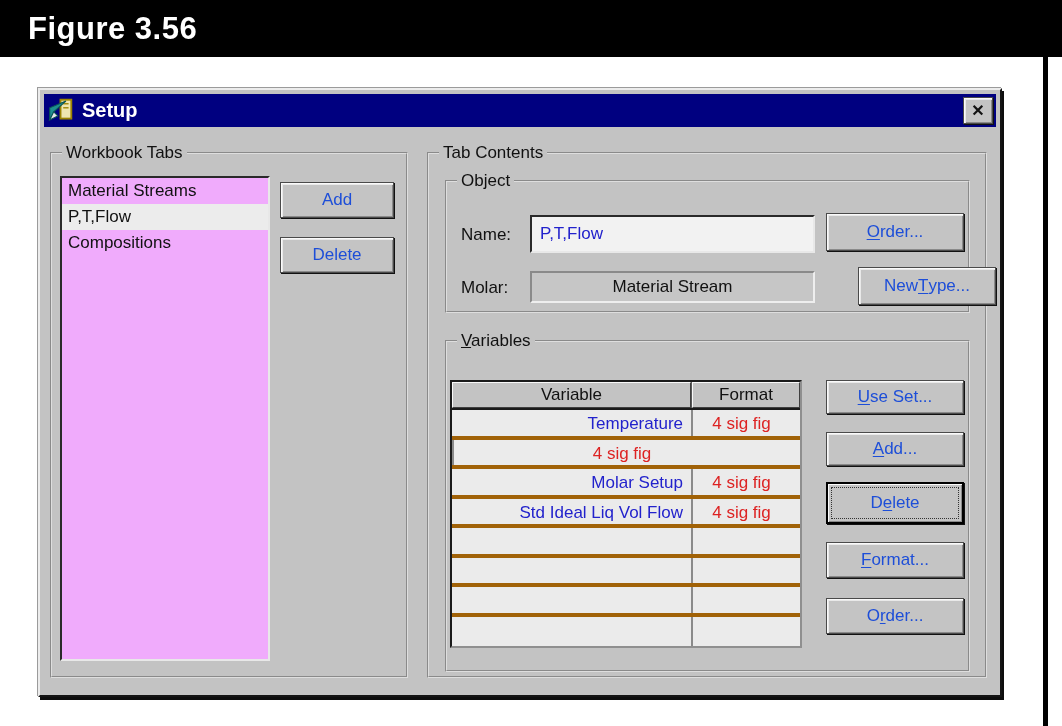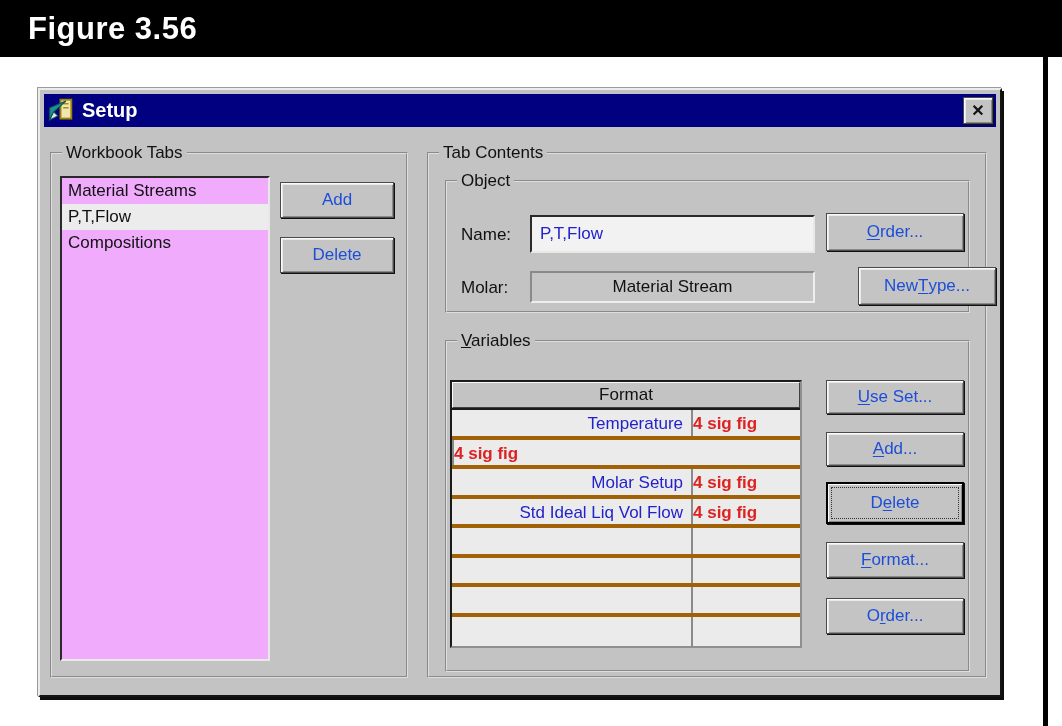--- a/index.html
+++ b/index.html
@@ -69,22 +69,22 @@
   .tbl-header { display: flex; height: 28px; background: #5a5a5a; gap: 1px;
     border-bottom: 2px solid #1a1a1a; }
   .hcell { background: #c3c3c3; border: 1px solid;
     border-color: #f8f8f8 #404040 #404040 #f8f8f8;
     display: flex; align-items: center; justify-content: center; color: #111; }
   .hcell.var { width: 239px; } .hcell.fmt { flex: 1; }
   .trow { display: flex; height: 29.5px; border-bottom: 4px solid #a16207; }
   .trow:last-child { border-bottom: none; }
   .cell-var { width: 239px; text-align: right; padding-right: 8px; color: #2222cc;
     line-height: 28px; white-space: nowrap; overflow: hidden; }
-  .cell-fmt { flex: 1; border-left: 2px solid #8a8a8a; text-align: left;
-    padding-right: 10px; color: #dd2222; line-height: 28px; font-weight: bold; }
+  .cell-fmt { flex: 1; border-left: 2px solid #8a8a8a; text-align: center;
+    padding-right: 10px; color: #dd2222; line-height: 28px; }
 </style>
 </head>
 <body>
 
 <div class="page">
 
   <div class="figure-bar">
     <span class="figure-label">Figure 3.56</span>
   </div>
   <div class="figure-right-border"></div>
@@ -127,20 +127,21 @@
     <span class="field-label" style="left:421px; top:188px;">Molar:</span>
     <div class="type-field sunken">Material Stream</div>
     <button class="btn" style="left:786px; top:177px; width:138px; height:38px;margin-left:32px;">New <u>T</u>ype...</button>
 
     <div class="groupbox" style="left:405px; top:250px; width:525px; height:332px;">
       <span class="group-label"><u>V</u>ariables</span>
     </div>
 
     <div class="tbl">
       <div class="tbl-header">
+        <div class="hcell var">Variable</div>
         <div class="hcell fmt">Format</div>
       </div>
       <div class="trow">
         <div class="cell-var">Temperature</div>
         <div class="cell-fmt">4 sig fig</div>
       </div>
       <div class="trow">
         <div class="cell-fmt">4 sig fig</div>
       </div>
       <div class="trow">

